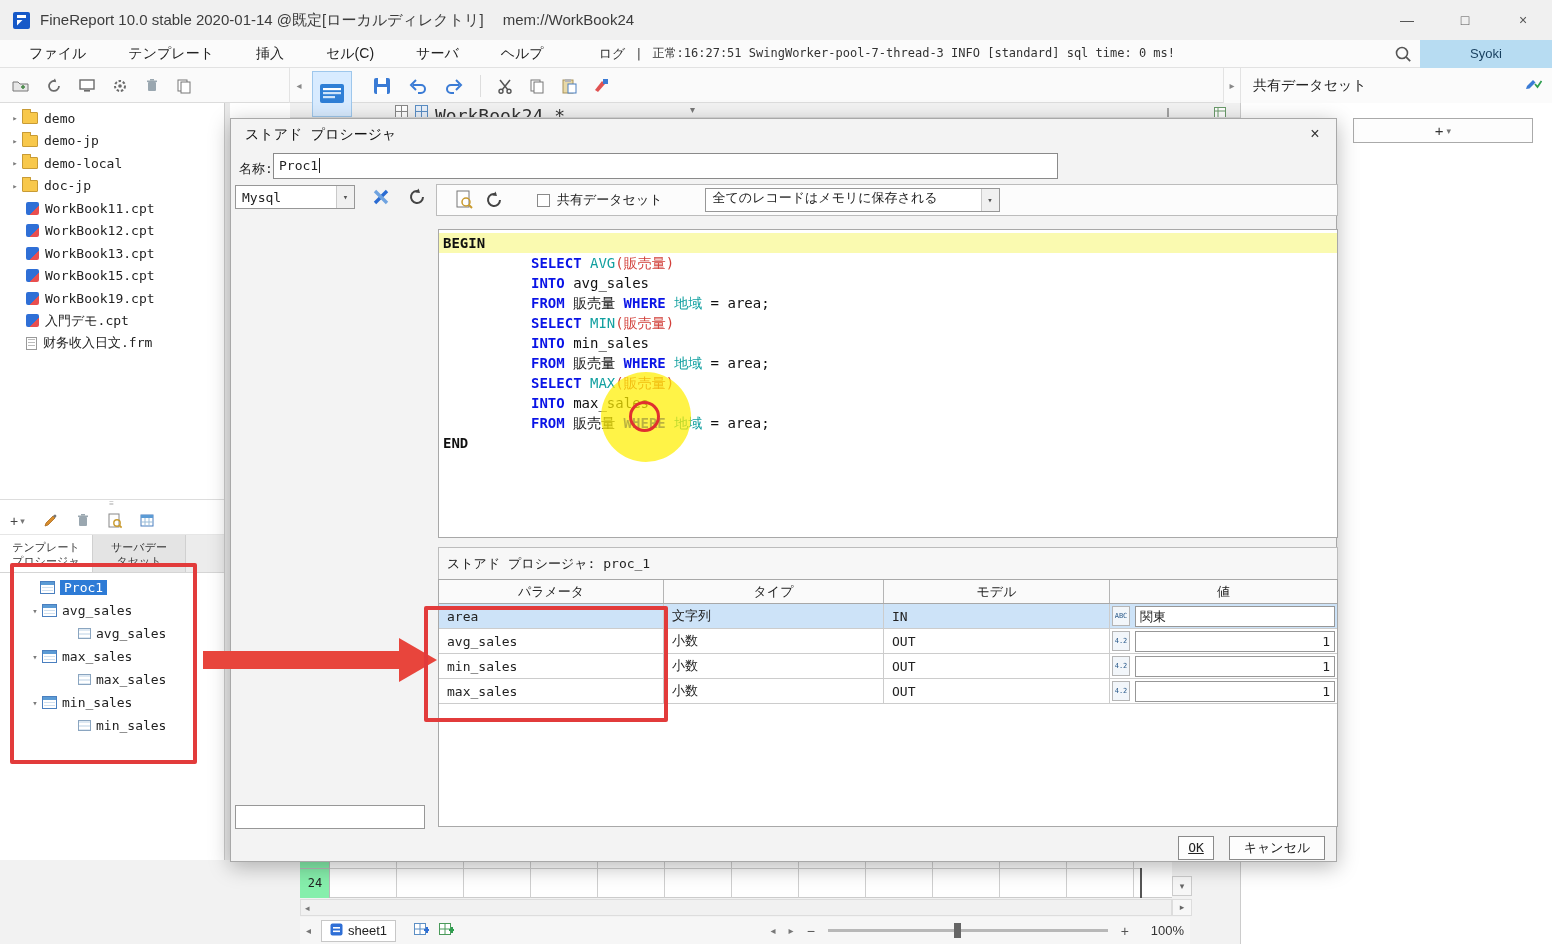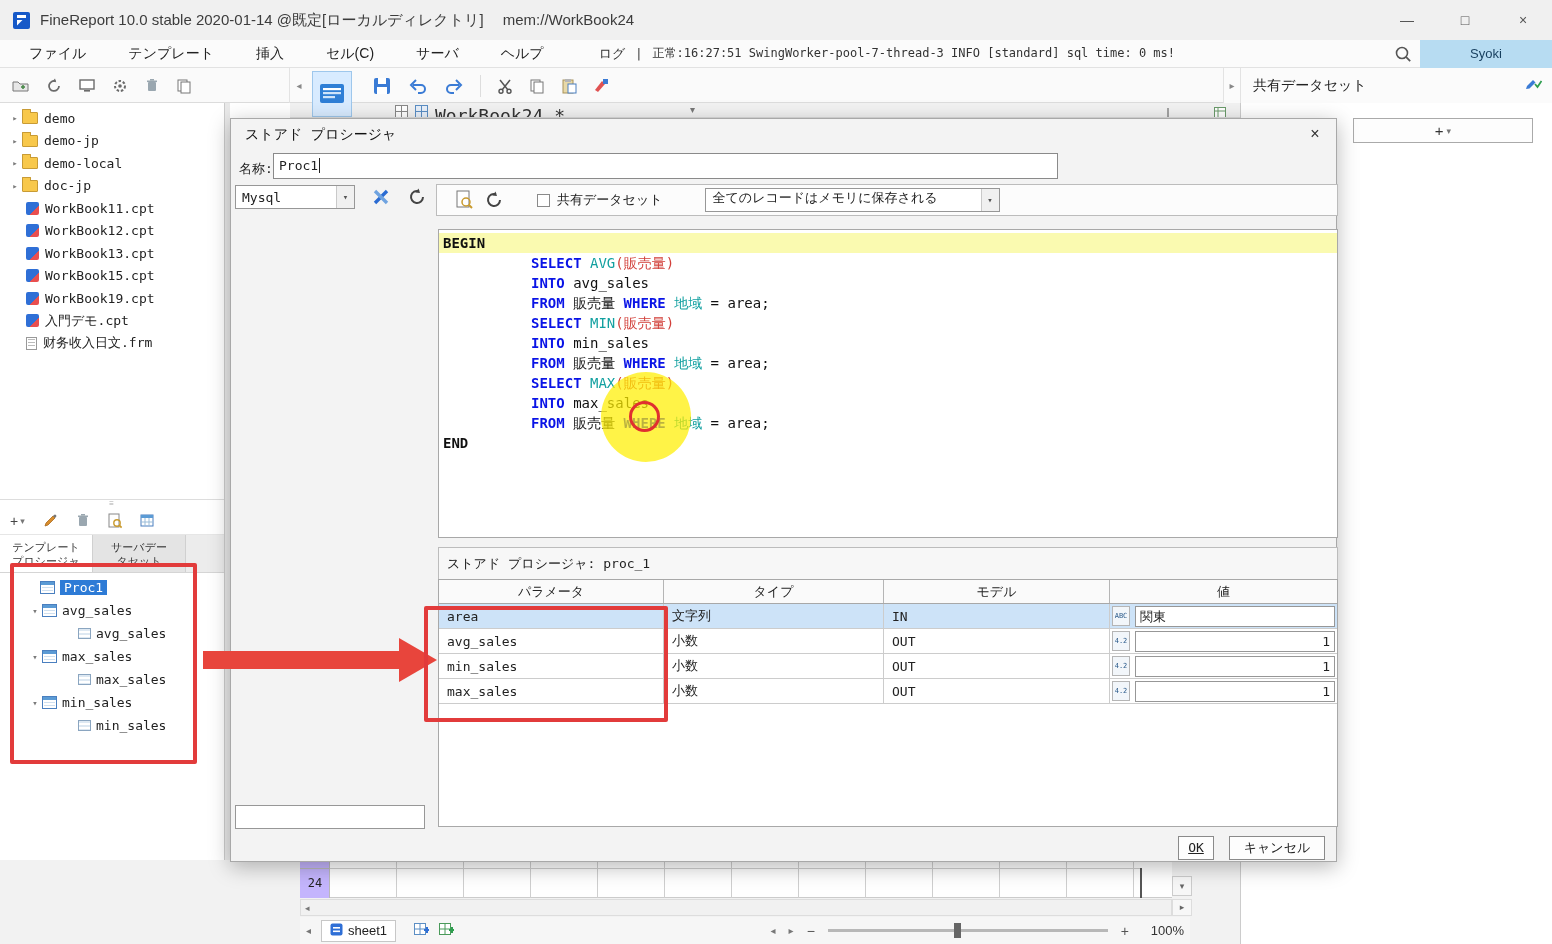--- a/index.html
+++ b/index.html
@@ -76,21 +76,21 @@
   .sel-label{background:#2d7bd6;color:#fff;padding:0 4px}
 
   
   .right-panel{position:absolute;left:1240px;top:103px;right:0;bottom:0;background:#fff;border-left:1px solid #ccc;z-index:5}
   .float-add{position:absolute;left:112px;top:15px;width:180px;height:25px;border:1px solid #aaa;background:#fdfdfd;display:flex;align-items:center;justify-content:center;gap:3px;font-size:15px;color:#333}
   .float-add .mini{font-size:9px;color:#777}
 
   
   .bottom{position:absolute;left:0;top:860px;width:100%;height:84px;background:#f2f2f2}
   .grid-area{position:absolute;left:300px;top:0;width:872px;height:38px;background:#fff;border-bottom:1px solid #ccc}
-  .row-head{position:absolute;left:0;top:0;width:30px;height:38px;background:#c4b5fd;border-right:1px solid #b9b9b9}
+  .row-head{position:absolute;left:0;top:0;width:30px;height:38px;background:#86efac;border-right:1px solid #b9b9b9}
   .row-num{position:absolute;left:0;top:8px;width:30px;height:29px;border-top:1px solid #b9b9b9;text-align:center;line-height:28px;font-size:12px;font-family:"DejaVu Sans Mono",monospace}
   .grid-cols{position:absolute;left:30px;top:0;width:810px;height:38px;background-image:repeating-linear-gradient(90deg,transparent 0 66px,#cfcfcf 66px 67px),linear-gradient(#cfcfcf,#cfcfcf);background-size:auto 100%,100% 1px;background-position:0 0,0 8px;background-repeat:repeat,no-repeat}
   .grid-dark{position:absolute;left:840px;top:8px;width:2px;height:30px;background:#555}
   .vs-btn{position:absolute;left:1172px;top:16px;width:20px;height:20px;border:1px solid #ccc;background:#f7f7f7;text-align:center;line-height:18px;font-size:9px;color:#666}
   .hs{position:absolute;left:300px;top:39px;width:872px;height:17px;background:#f1f1f1;border:1px solid #ddd;display:flex;align-items:center;color:#777;font-size:9px;padding-left:4px}
   .hs-right{position:absolute;left:1172px;top:39px;width:20px;height:17px;border:1px solid #ddd;background:#f7f7f7;text-align:center;line-height:15px;font-size:9px;color:#666}
   .sheetbar{position:absolute;left:300px;top:57px;width:890px;height:27px;background:#f6f6f6;display:flex;align-items:center;padding:0 6px;gap:10px}
   .sheet-nav{color:#777;font-size:10px}
   .sheet-tab{height:22px;background:#fff;border:1px solid #c7c7c7;display:flex;align-items:center;gap:5px;padding:0 8px;font-size:13px}
   .sheet-actions{display:flex;gap:10px;align-items:center;margin-left:8px}

